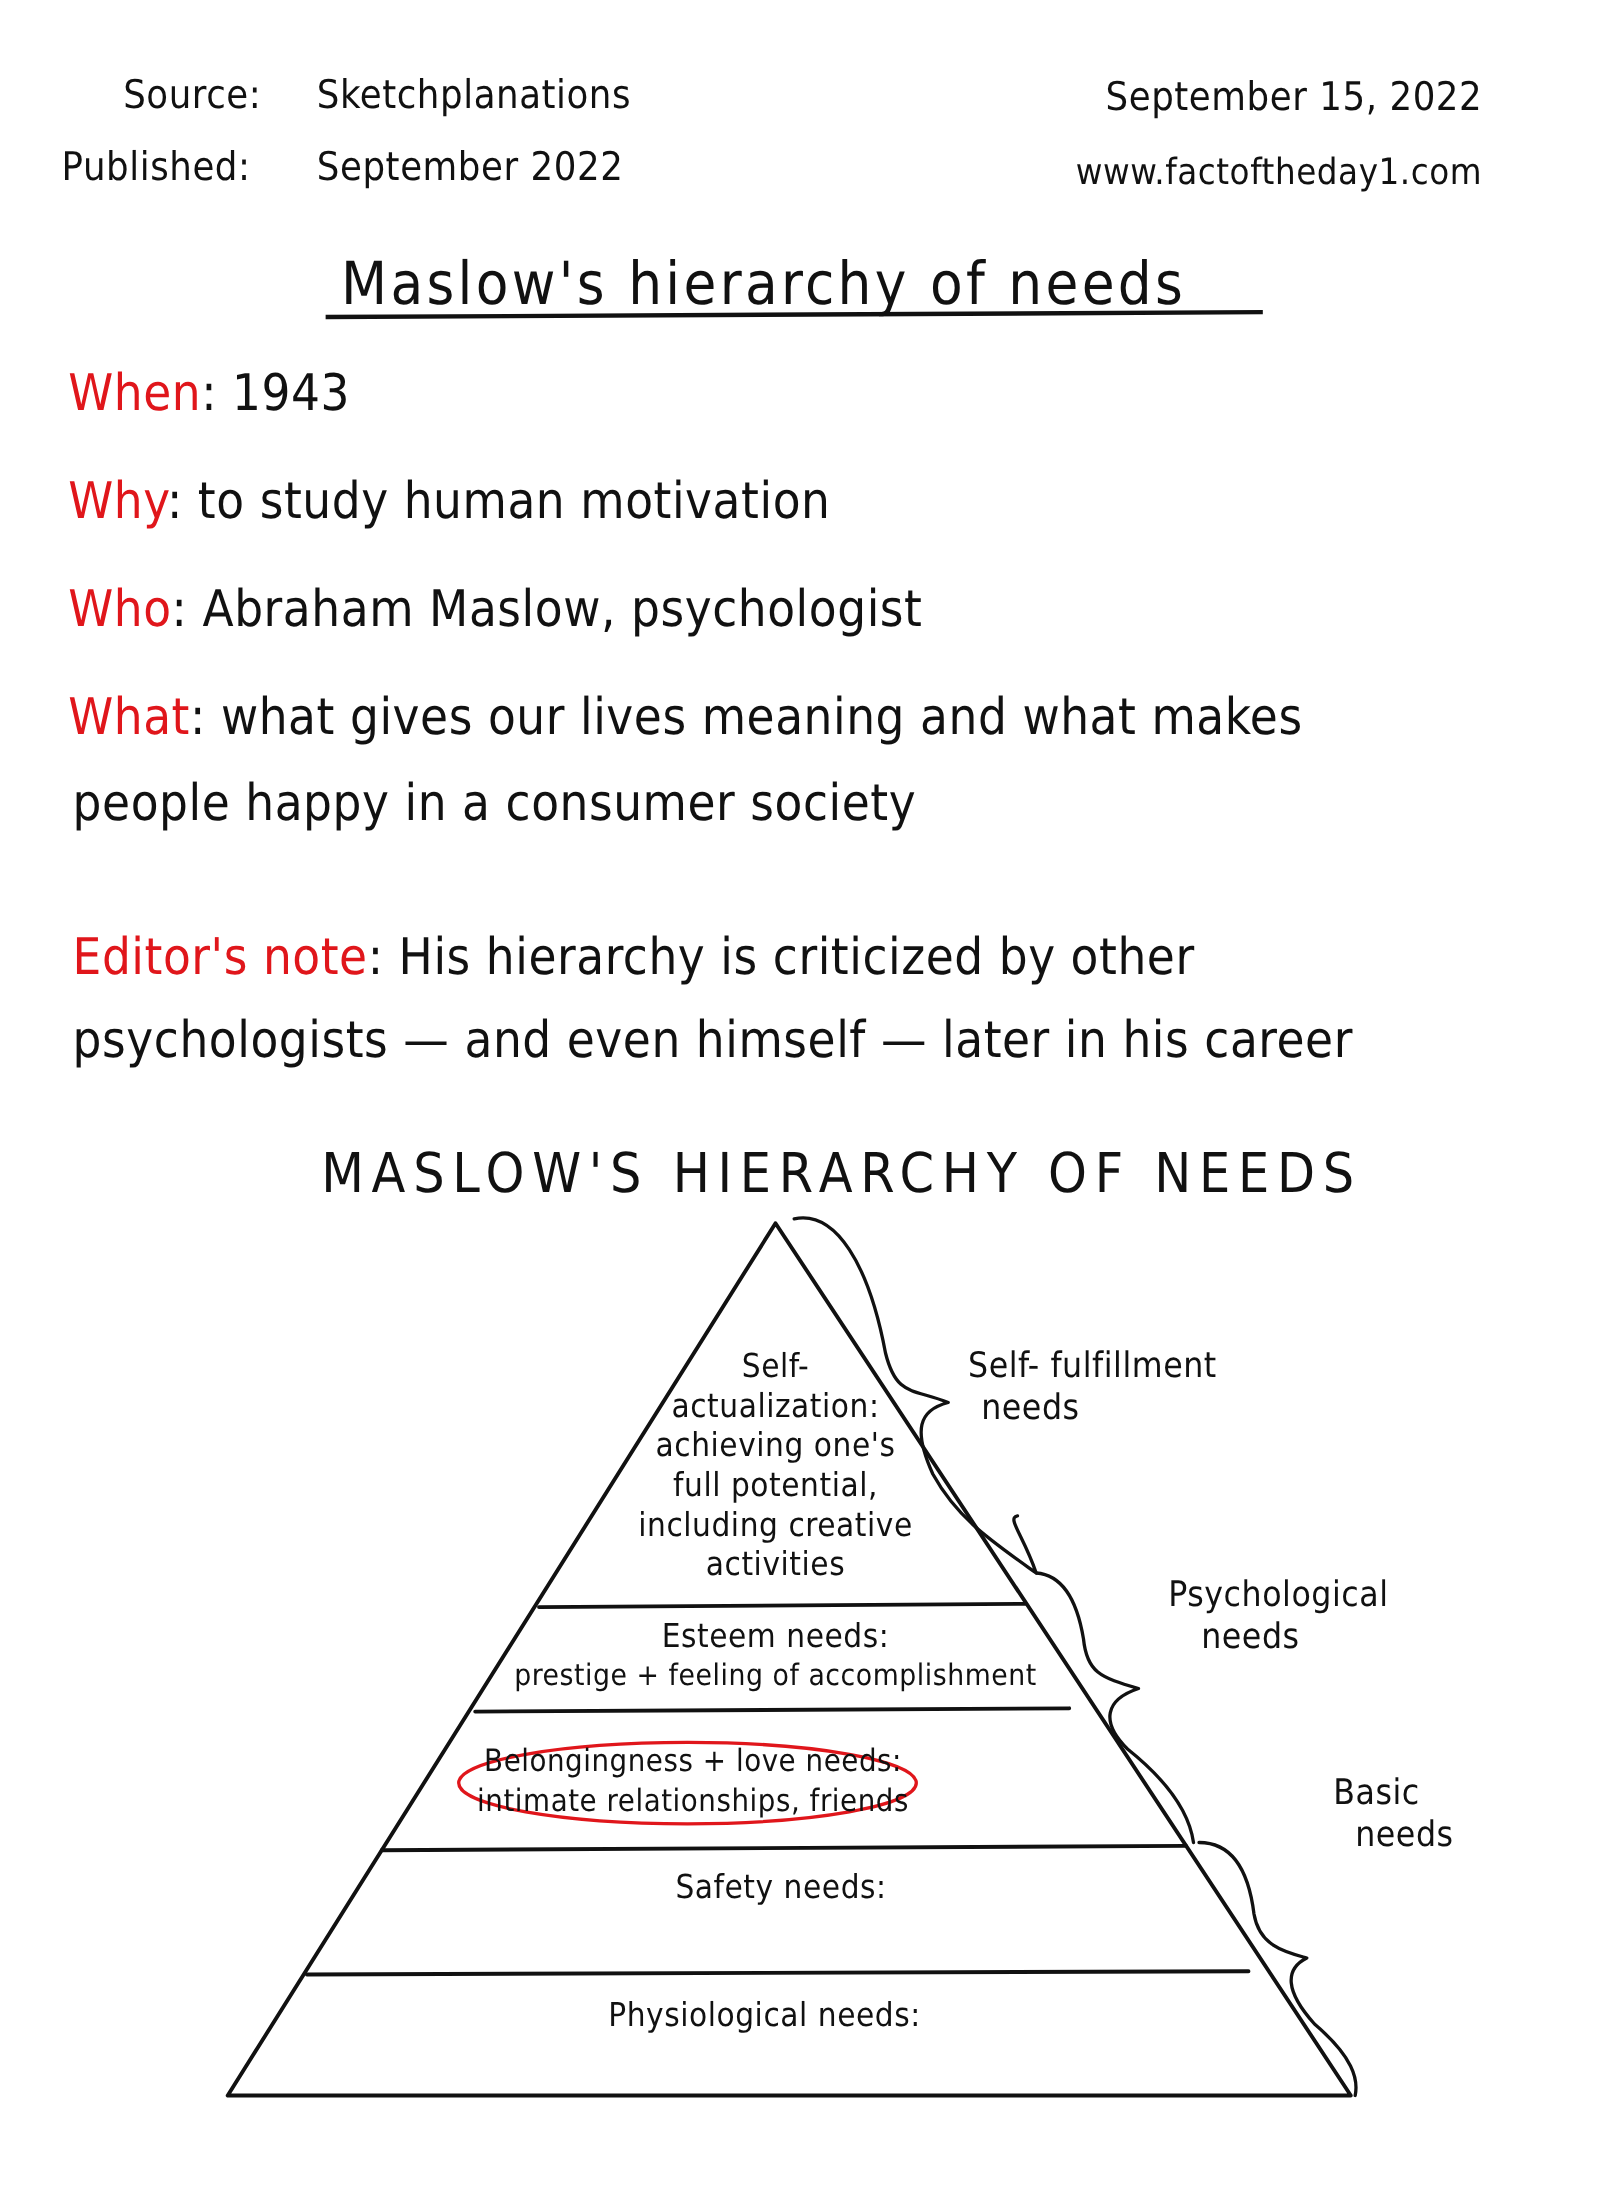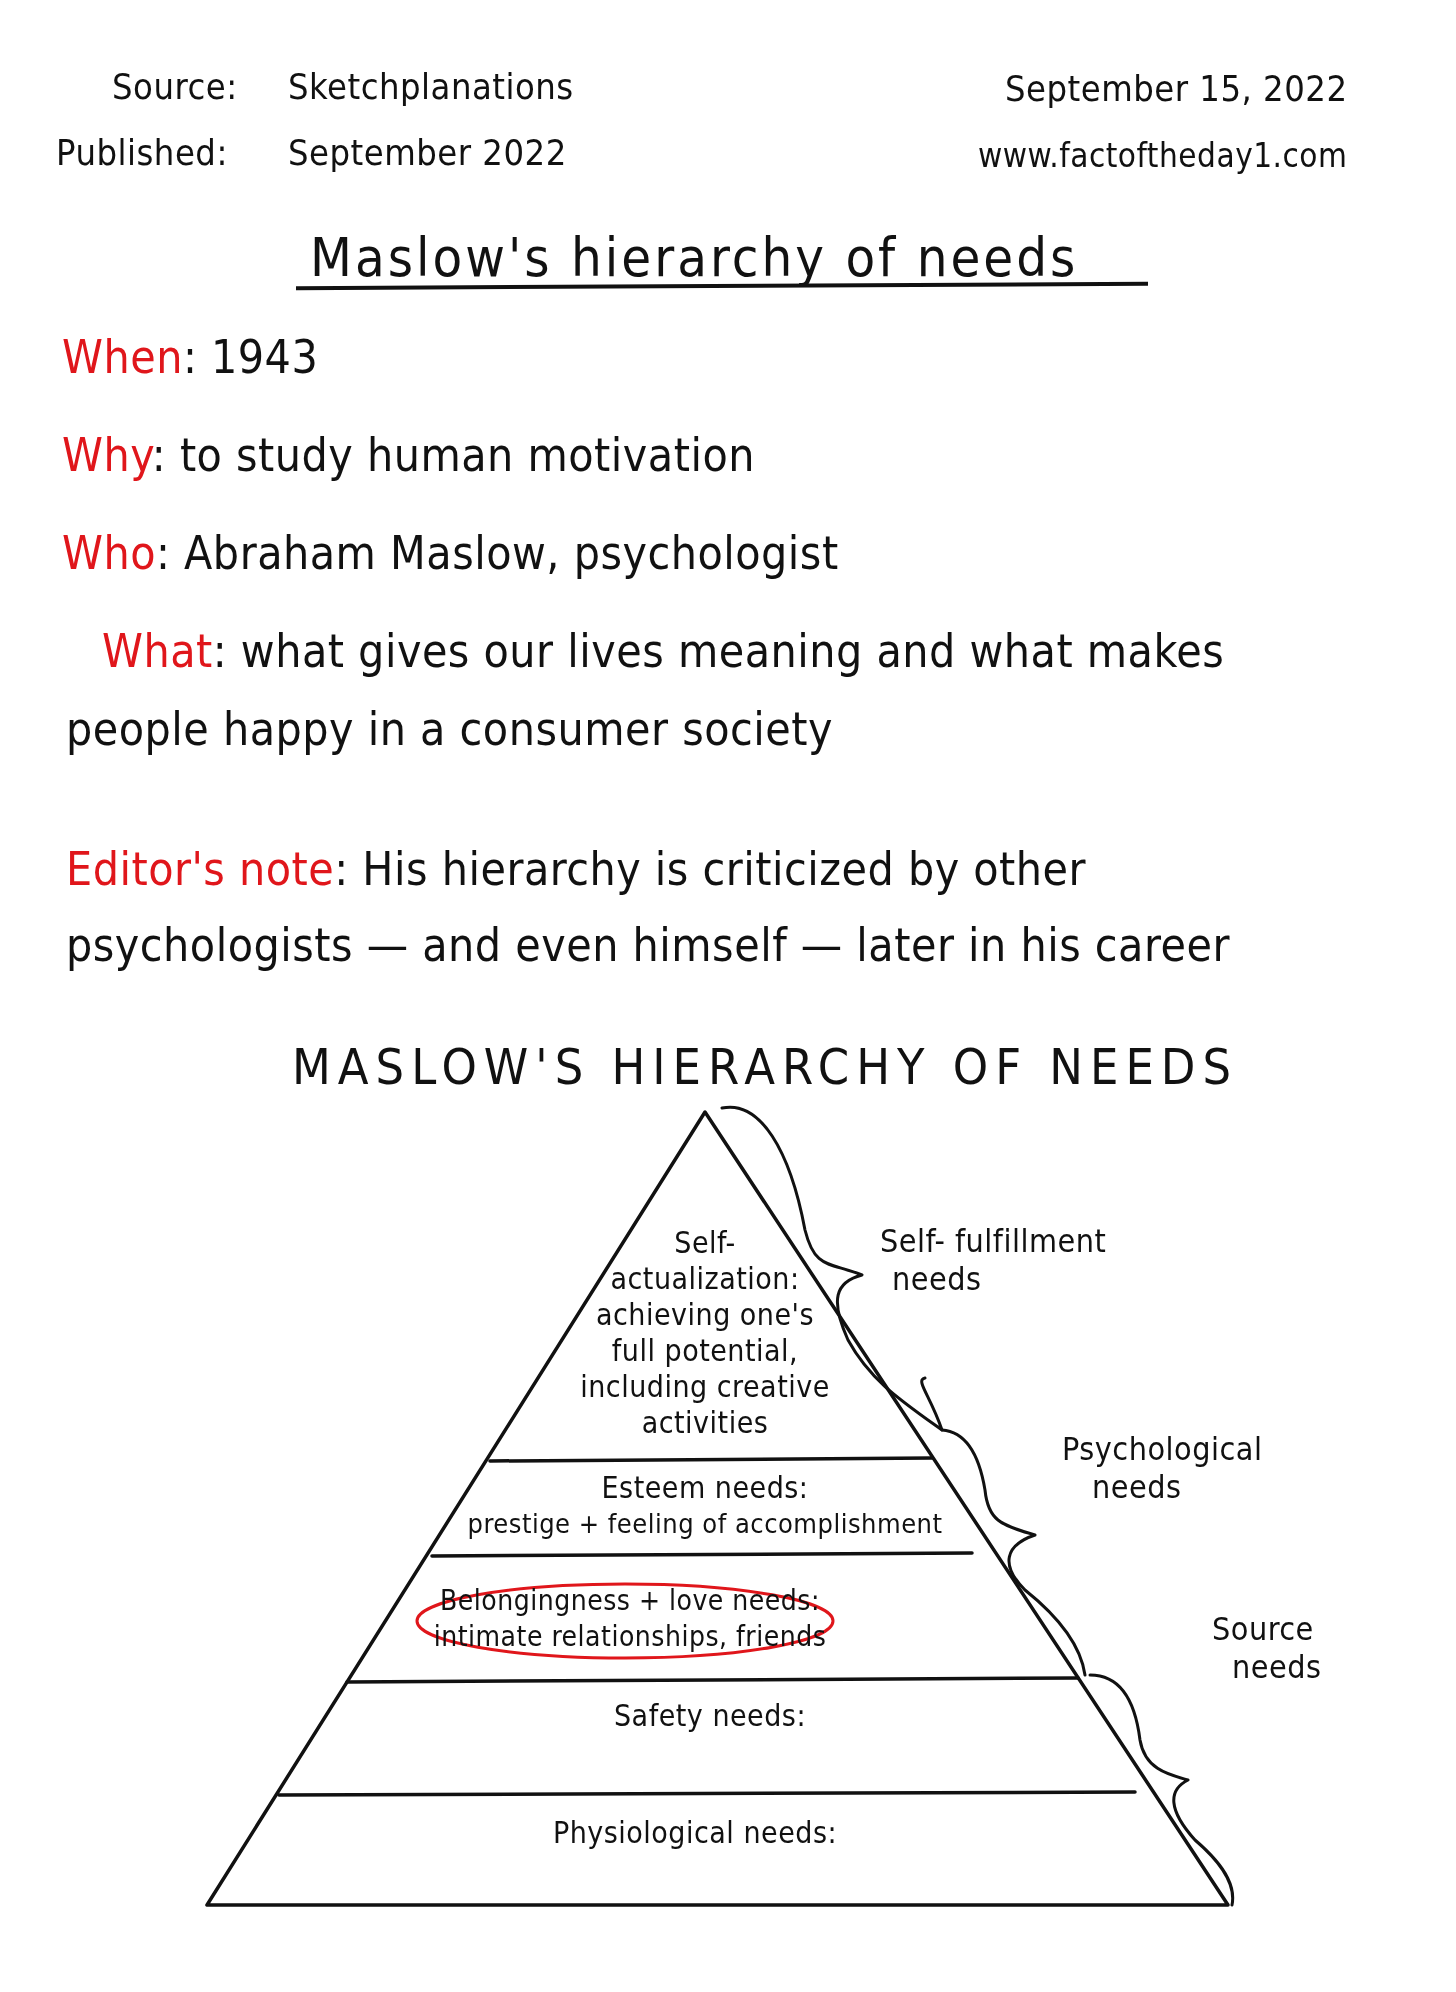--- a/index.html
+++ b/index.html
@@ -31,21 +31,21 @@
 
 <div class="abs hand fact" style="left:62px; top:330px;">
   <span class="red">When</span><span>: 1943</span>
 </div>
 <div class="abs hand fact" style="left:62px; top:428px;">
   <span class="red">Why</span><span>: to study human motivation</span>
 </div>
 <div class="abs hand fact" style="left:62px; top:526px;">
   <span class="red">Who</span><span>: Abraham Maslow, psychologist</span>
 </div>
-<div class="abs hand fact" style="left:62px; top:624px;margin-left:40px;">
+<div class="abs hand fact" style="left:62px; top:624px;">
   <span class="red">What</span><span>: what gives our lives meaning and what makes</span>
 </div>
 <div class="abs hand fact" style="left:66px; top:702px;">people happy in a consumer society</div>
 
 <div class="abs hand fact" style="left:66px; top:842px;">
   <span class="red">Editor's note</span><span>: His hierarchy is criticized by other</span>
 </div>
 <div class="abs hand fact" style="left:66px; top:918px;">psychologists — and even himself — later in his career</div>
 
 <div class="abs hand caps" style="left:292px; top:1038px;">MASLOW'S HIERARCHY OF NEEDS</div>
@@ -97,15 +97,15 @@
 
 <div class="abs hand side" style="left:880px; top:1222px; width:300px;">
   <div>Self- fulfillment</div>
   <div style="padding-left:12px;">needs</div>
 </div>
 <div class="abs hand side" style="left:1062px; top:1430px; width:250px;">
   <div>Psychological</div>
   <div style="padding-left:30px;">needs</div>
 </div>
 <div class="abs hand side" style="left:1212px; top:1610px; width:200px;">
-  <div>Source</div>
+  <div>Basic</div>
   <div style="padding-left:20px;">needs</div>
 </div>
 
 </body></html>

